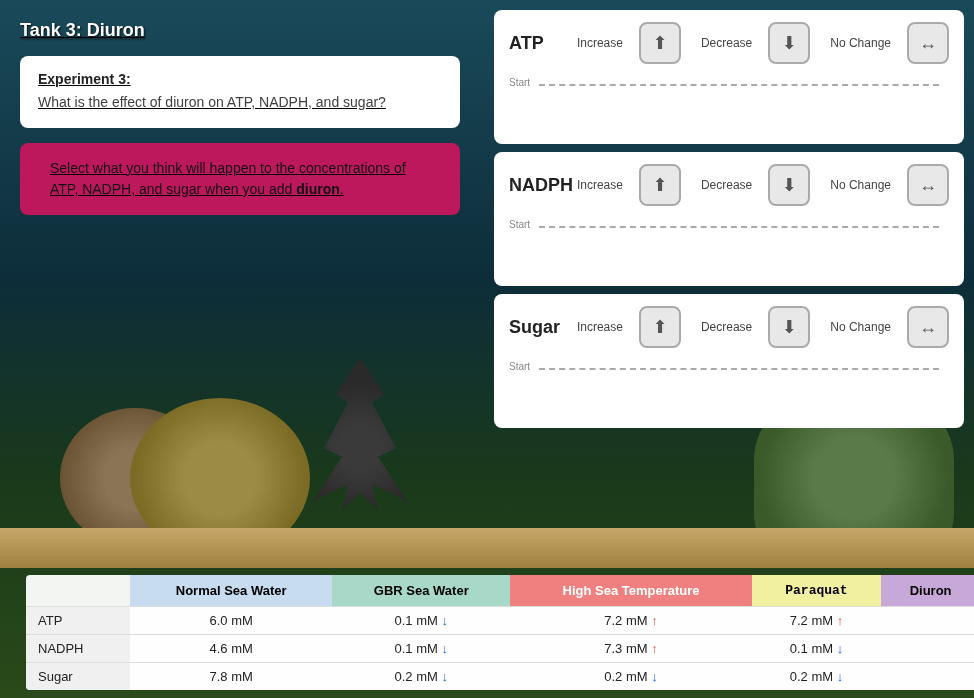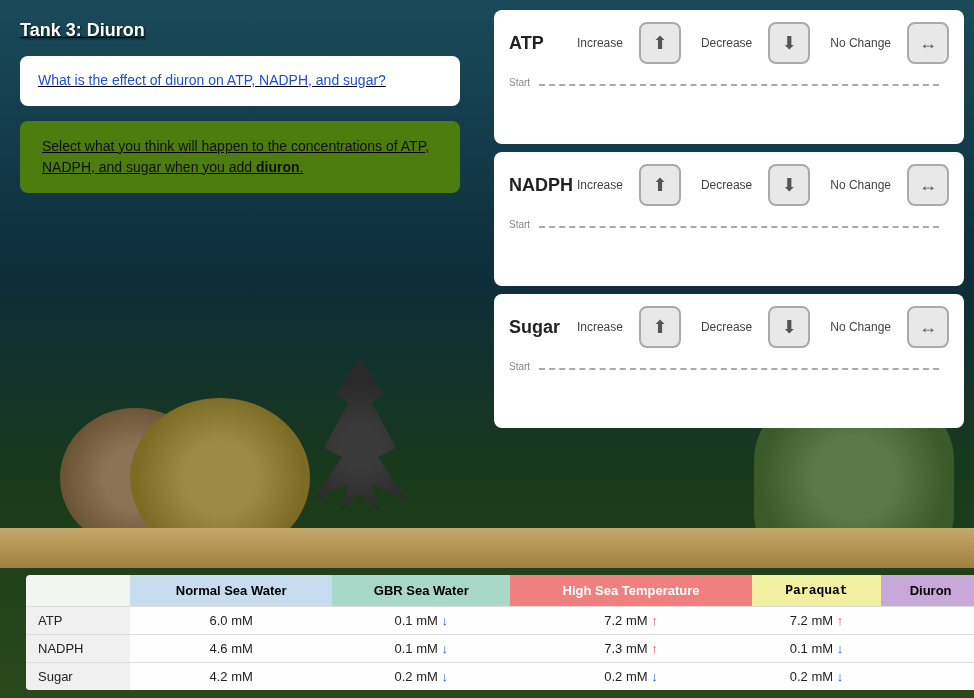--- a/index.html
+++ b/index.html
@@ -105,28 +105,28 @@
 
     .experiment-title {
       font-weight: bold;
       font-size: 14px;
       margin-bottom: 6px;
       color: #222;
     }
 
     .experiment-text {
       font-size: 14px;
-      color: #1d4ed8;
+      color: #404040;
       line-height: 1.4;
     }
 
     .instruction-box {
-      background: #4d7c0f;
+      background: #be185d;
       border-radius: 8px;
-      padding: 15px 22px;
+      padding: 15px 30px;
       max-width: 460px;
       color: #111;
       font-size: 14px;
       line-height: 1.5;
     }
 
     .instruction-text b {
       font-weight: bold;
     }
 
@@ -278,20 +278,21 @@
   <div class="coral-round-2"></div>
   <div class="coral-branch"></div>
   <div class="coral-right"></div>
   <div class="sand"></div>
 </div>
 
 <div class="left-panel">
   <div class="tank-title">Tank 3: Diuron</div>
 
   <div class="experiment-box">
+    <div class="experiment-title">Experiment 3:</div>
     <div class="experiment-text">What is the effect of diuron on ATP, NADPH, and sugar?</div>
   </div>
 
   <div class="instruction-box">
     <span class="instruction-text">
       <span>Select what you think will happen to the concentrations of ATP, NADPH, and sugar when you add </span><b>diuron</b>.
     </span>
   </div>
 </div>
 
@@ -395,21 +396,21 @@
       <tr>
         <td>NADPH</td>
         <td>4.6 mM</td>
         <td>0.1 mM <span class="arrow-down">↓</span></td>
         <td>7.3 mM <span class="arrow-up">↑</span></td>
         <td>0.1 mM <span class="arrow-down">↓</span></td>
         <td></td>
       </tr>
       <tr>
         <td>Sugar</td>
-        <td>4.2 mM</td>
+        <td>7.8 mM</td>
         <td>0.2 mM <span class="arrow-down">↓</span></td>
         <td>0.2 mM <span class="arrow-down">↓</span></td>
         <td>0.2 mM <span class="arrow-down">↓</span></td>
         <td></td>
       </tr>
     </tbody>
   </table>
 </div>
 
 </body></html>

